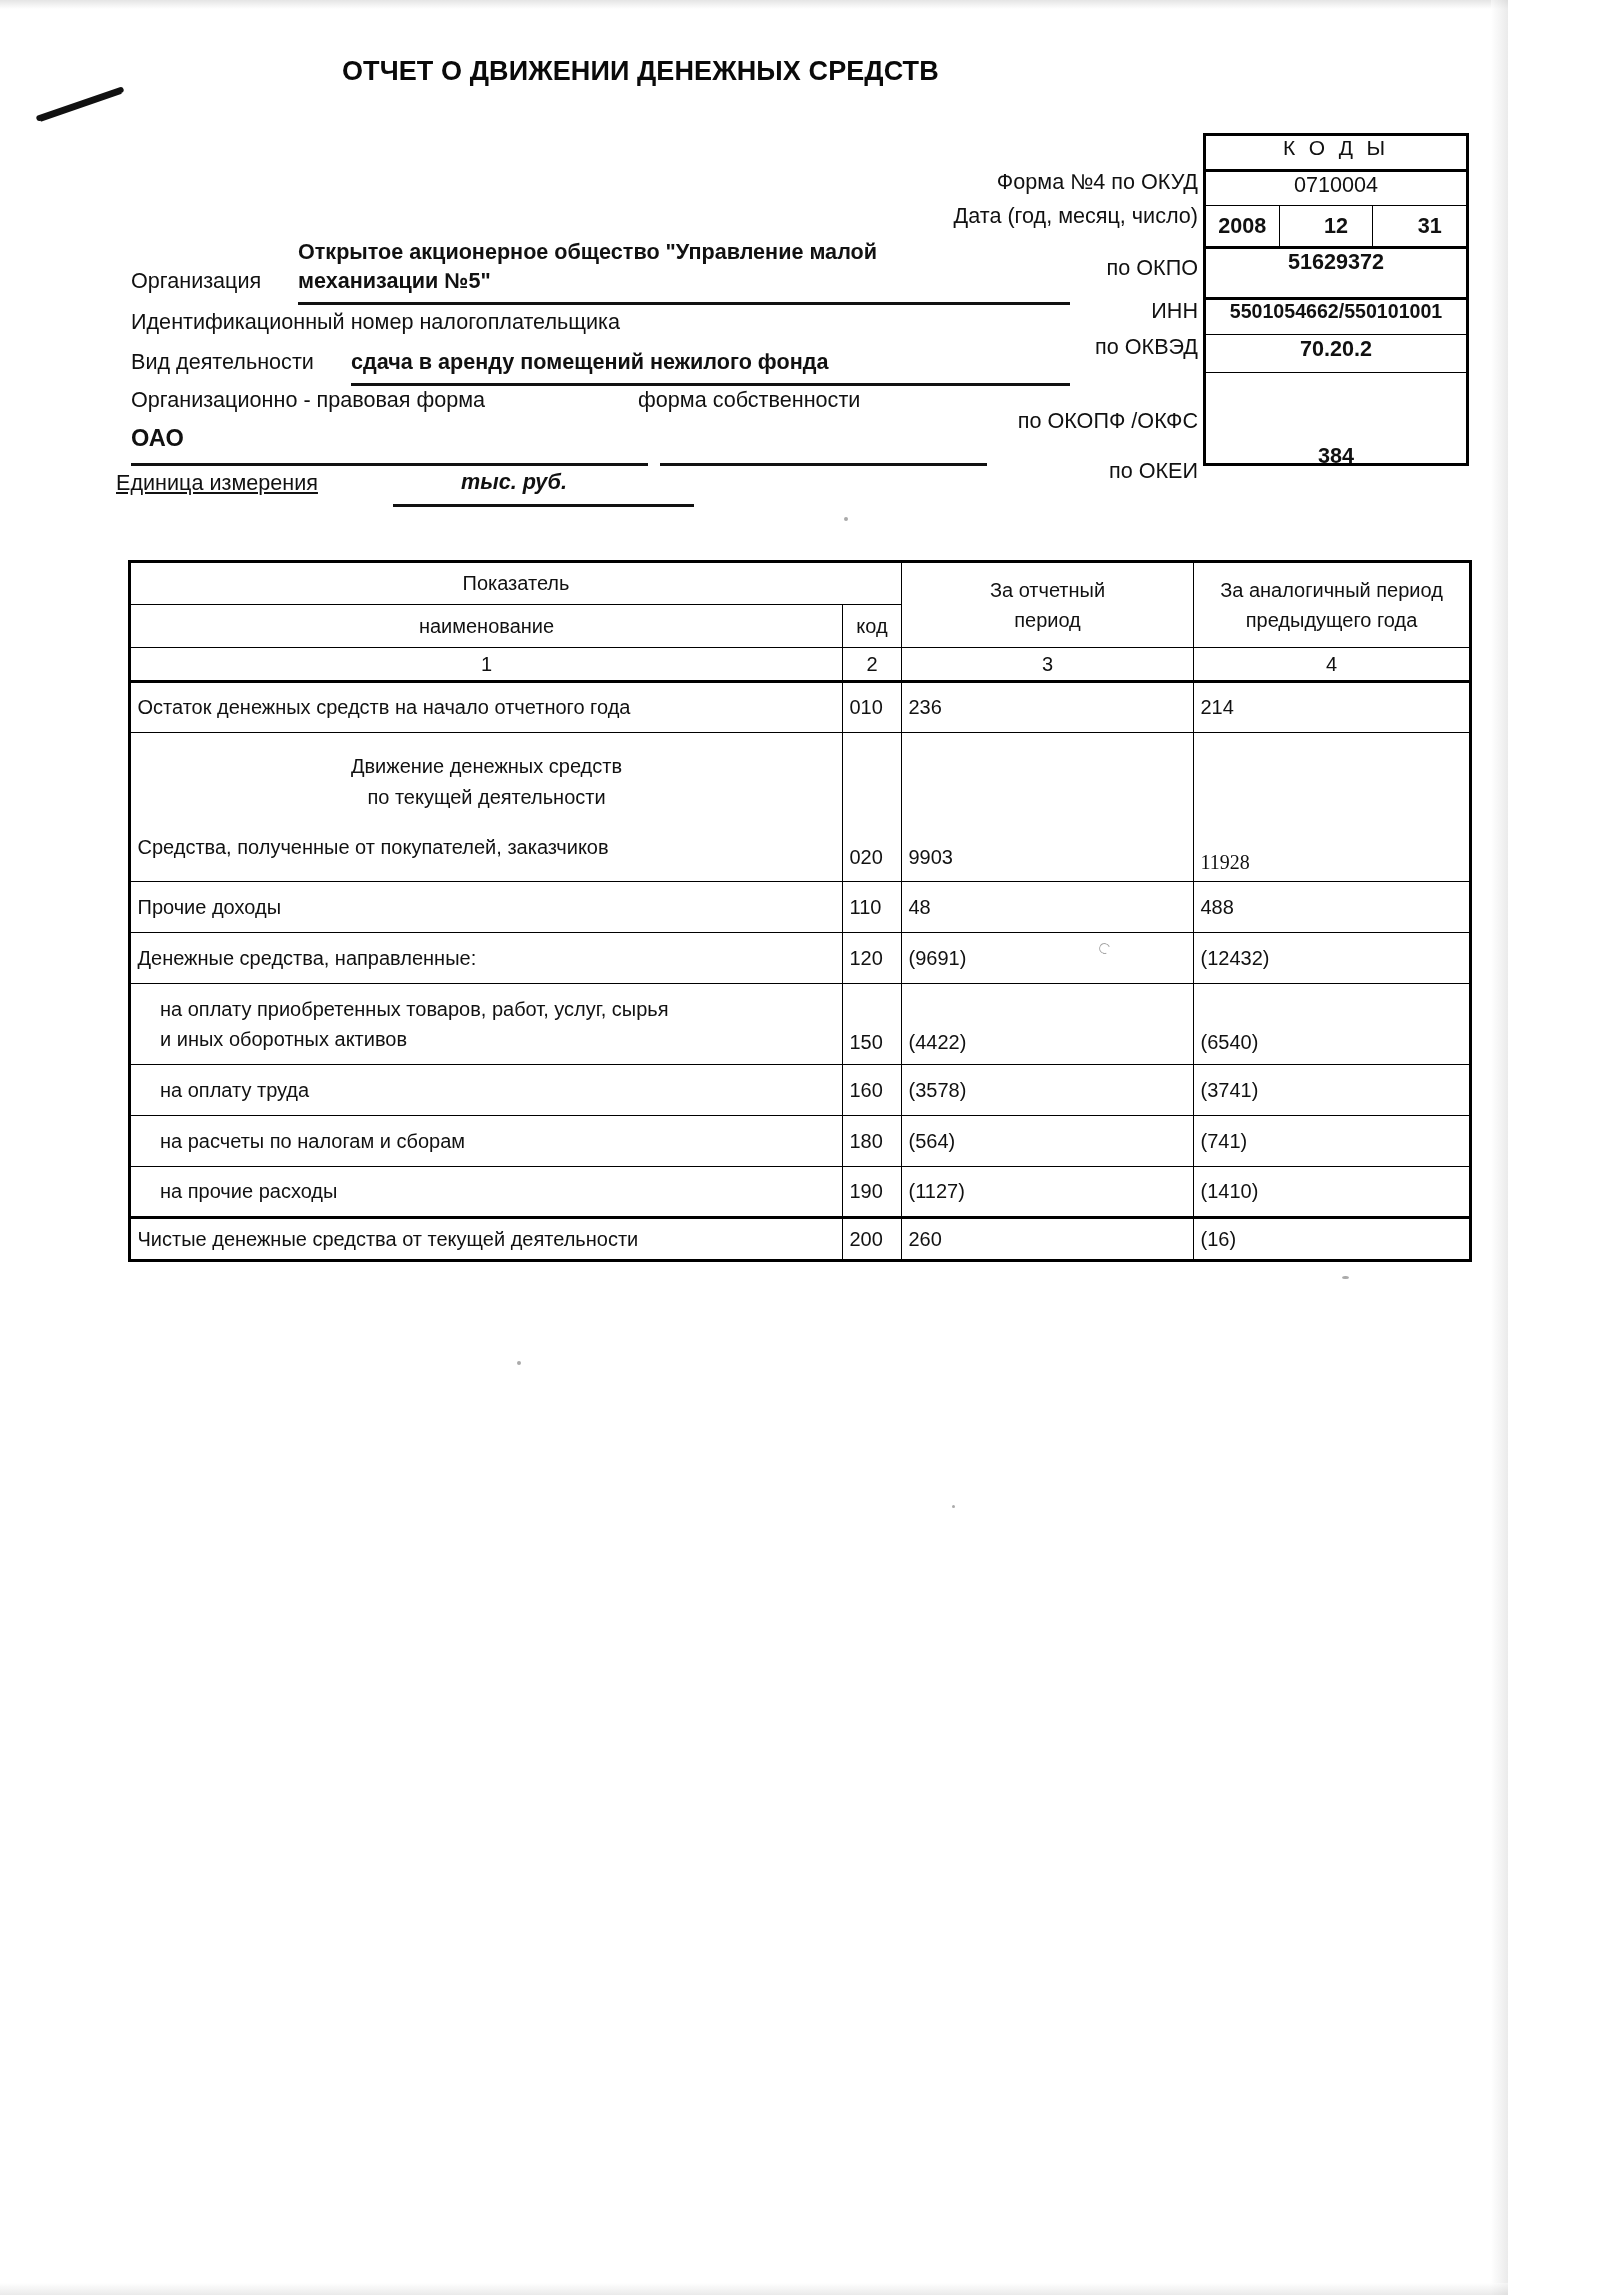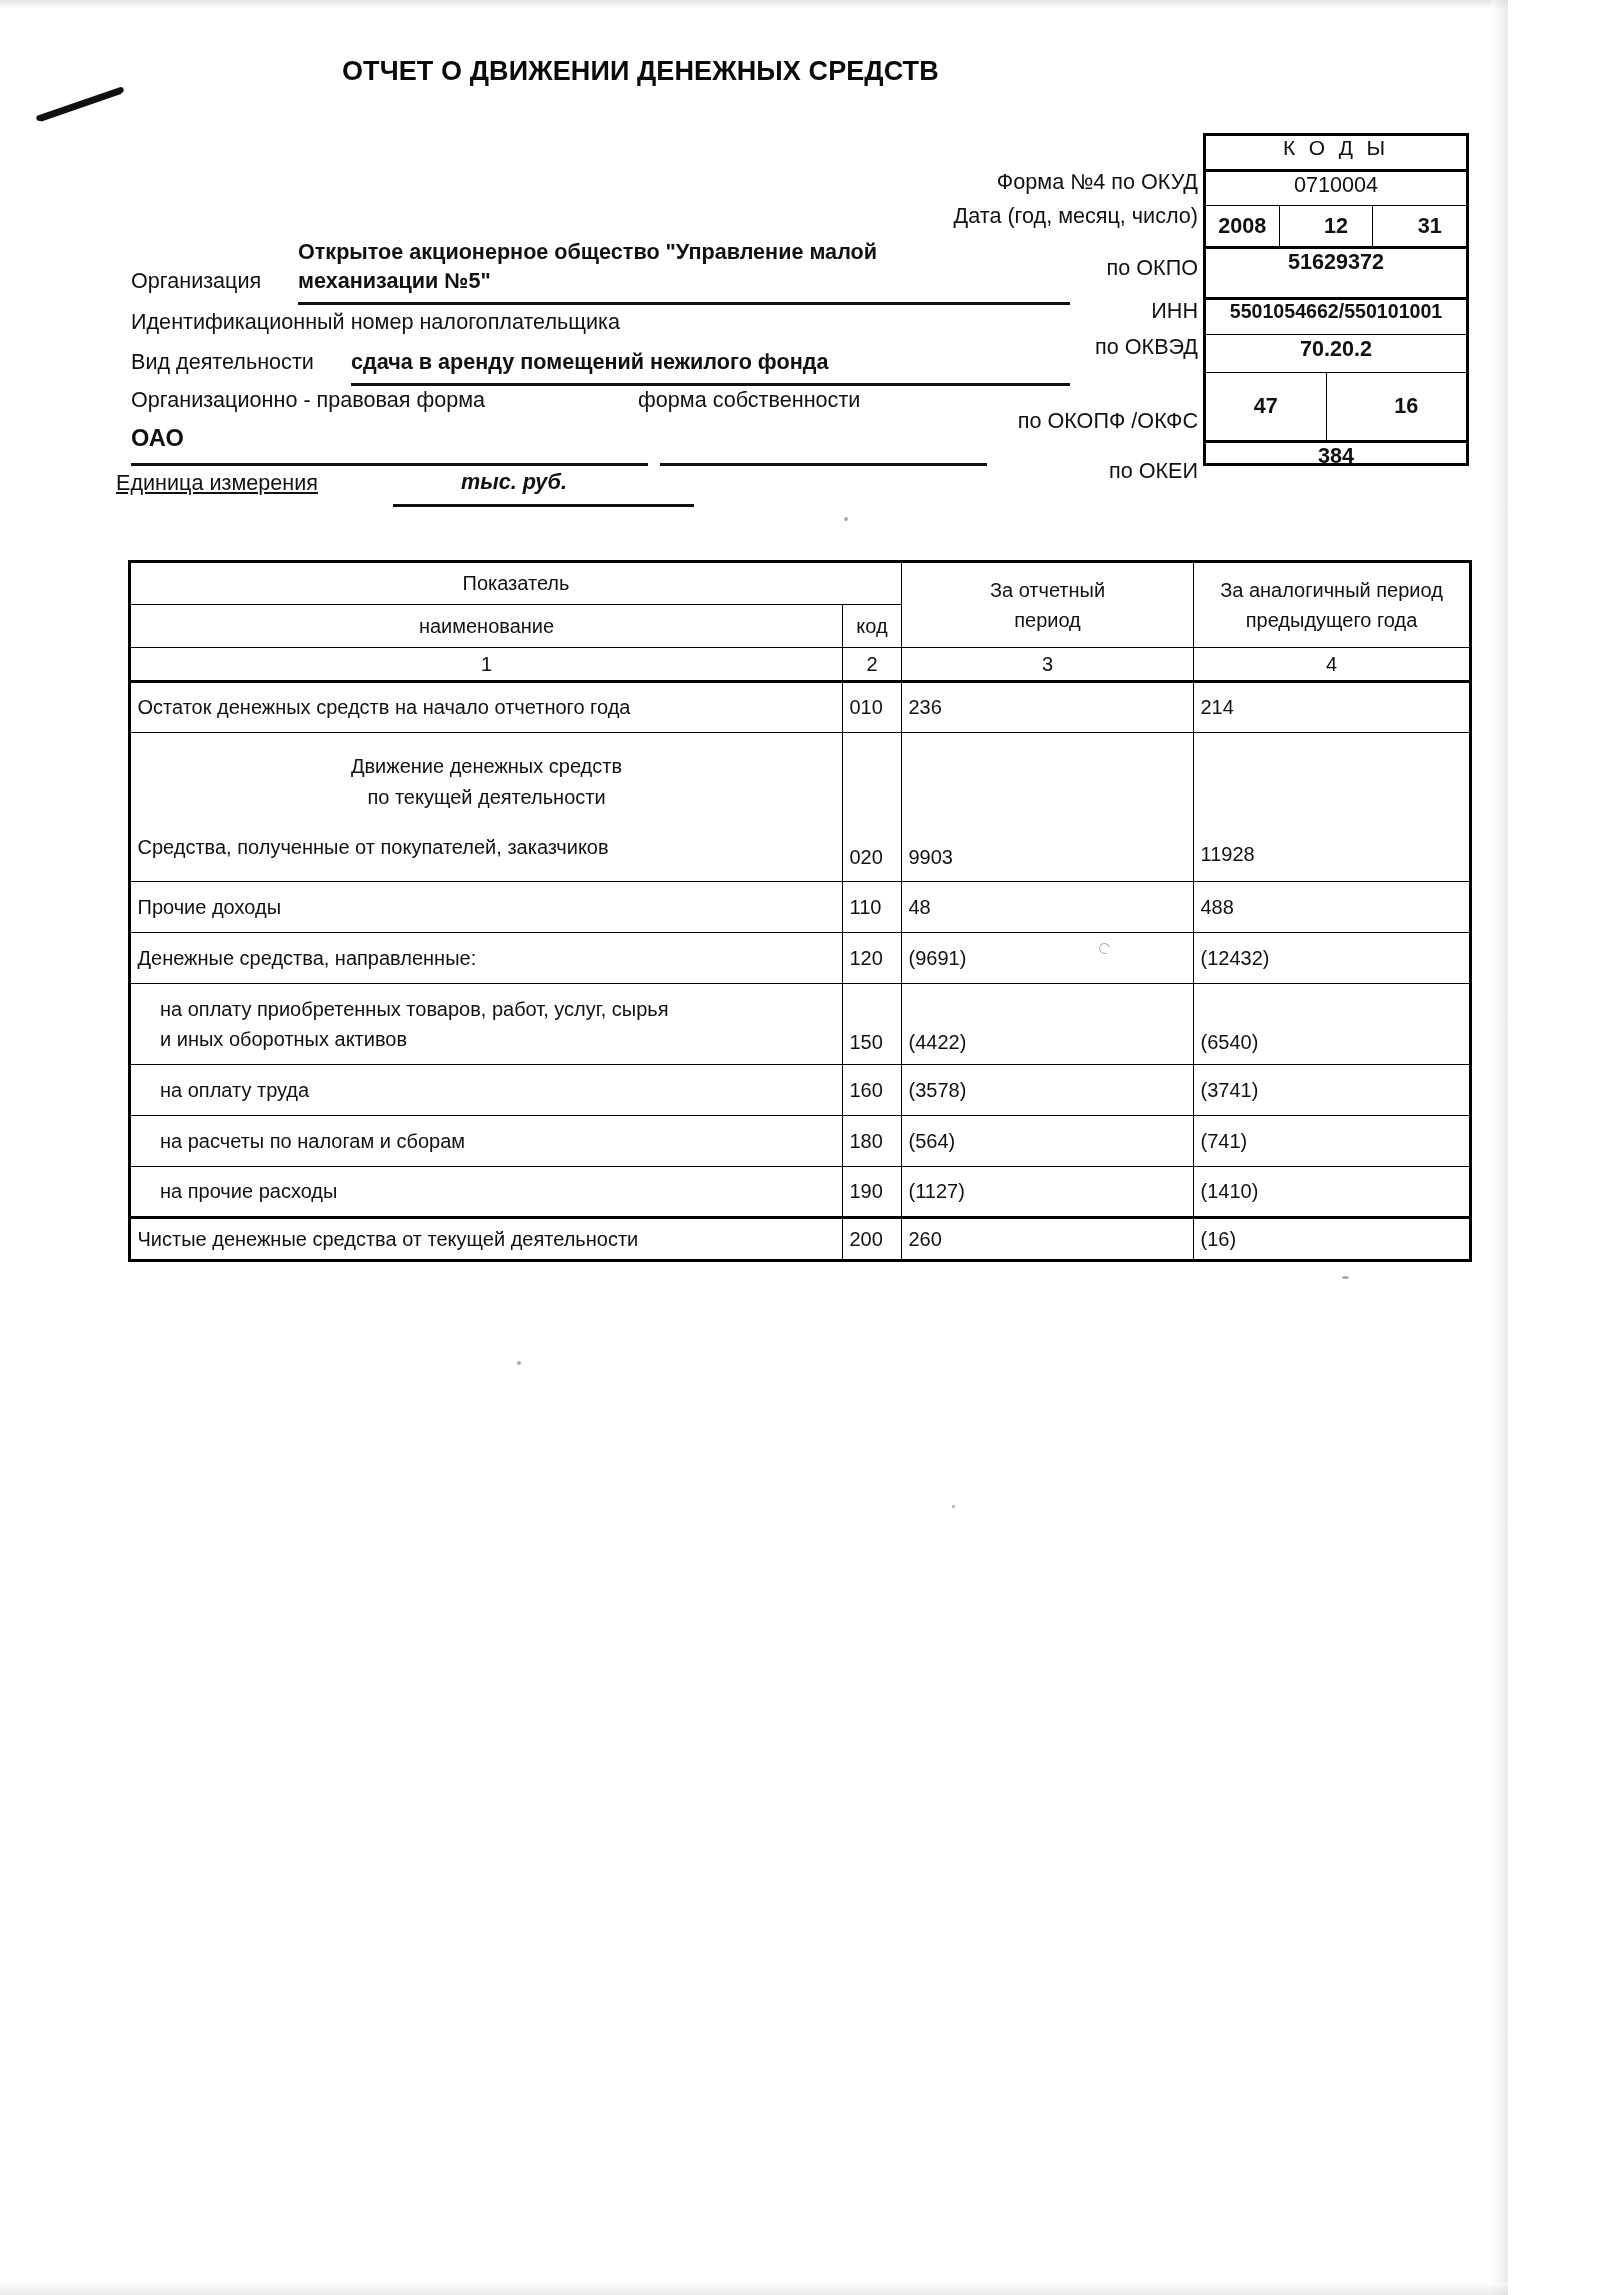--- a/index.html
+++ b/index.html
@@ -260,24 +260,20 @@
     </div>
 
     <div class="cb-row cb-sep-thin" style="top:164px;height:35px;">
       <span class="cb-bold" style="font-size:19.6px;">5501054662/550101001</span>
     </div>
 
     <div class="cb-row cb-sep-thin" style="top:200px;height:37px;">
       <span class="cb-bold">70.20.2</span>
     </div>
 
-    <div class="cb-row cb-sep-strong" style="top:236px;height:71px;">
-      <div class="cb-cell cb-bold">47</div>
-      <div class="cb-cell cb-bold cb-vline">16</div>
-    </div>
 
     <div class="cb-row" style="top:307px;height:19.6px;">
       <span class="cb-bold">384</span>
     </div>
   </div>
 
   <div class="org-text bold" style="left:298px;top:239px;">Открытое акционерное общество "Управление малой</div>
   <div class="org-text" style="left:131px;top:268px;">Организация</div>
   <div class="org-text bold" style="left:298px;top:268px;">механизации №5"</div>
   <div class="rule" style="left:298px;top:302px;width:772px;"></div>
@@ -339,21 +335,21 @@
       </tr>
 
       <tr>
         <td class="sect-head thick-left" style="height:149px;">
           <span>Движение денежных средств</span><br>
           <span>по текущей деятельности</span>
           <span class="sect-sub">Средства, полученные от покупателей, заказчиков</span>
         </td>
         <td style="vertical-align:bottom;padding-bottom:11.8px;">020</td>
         <td style="vertical-align:bottom;padding-bottom:11.8px;">9903</td>
-        <td class="thick-right" style="vertical-align:bottom;padding-bottom:15px;">11928</td>
+        <td class="thick-right" style="vertical-align:bottom;padding-bottom:7px;font-family:Liberation Serif, serif;">11928</td>
       </tr>
 
       <tr class="row-tall">
         <td class="thick-left">Прочие доходы</td>
         <td>110</td>
         <td>48</td>
         <td class="thick-right">488</td>
       </tr>
 
       <tr class="row-tall">

